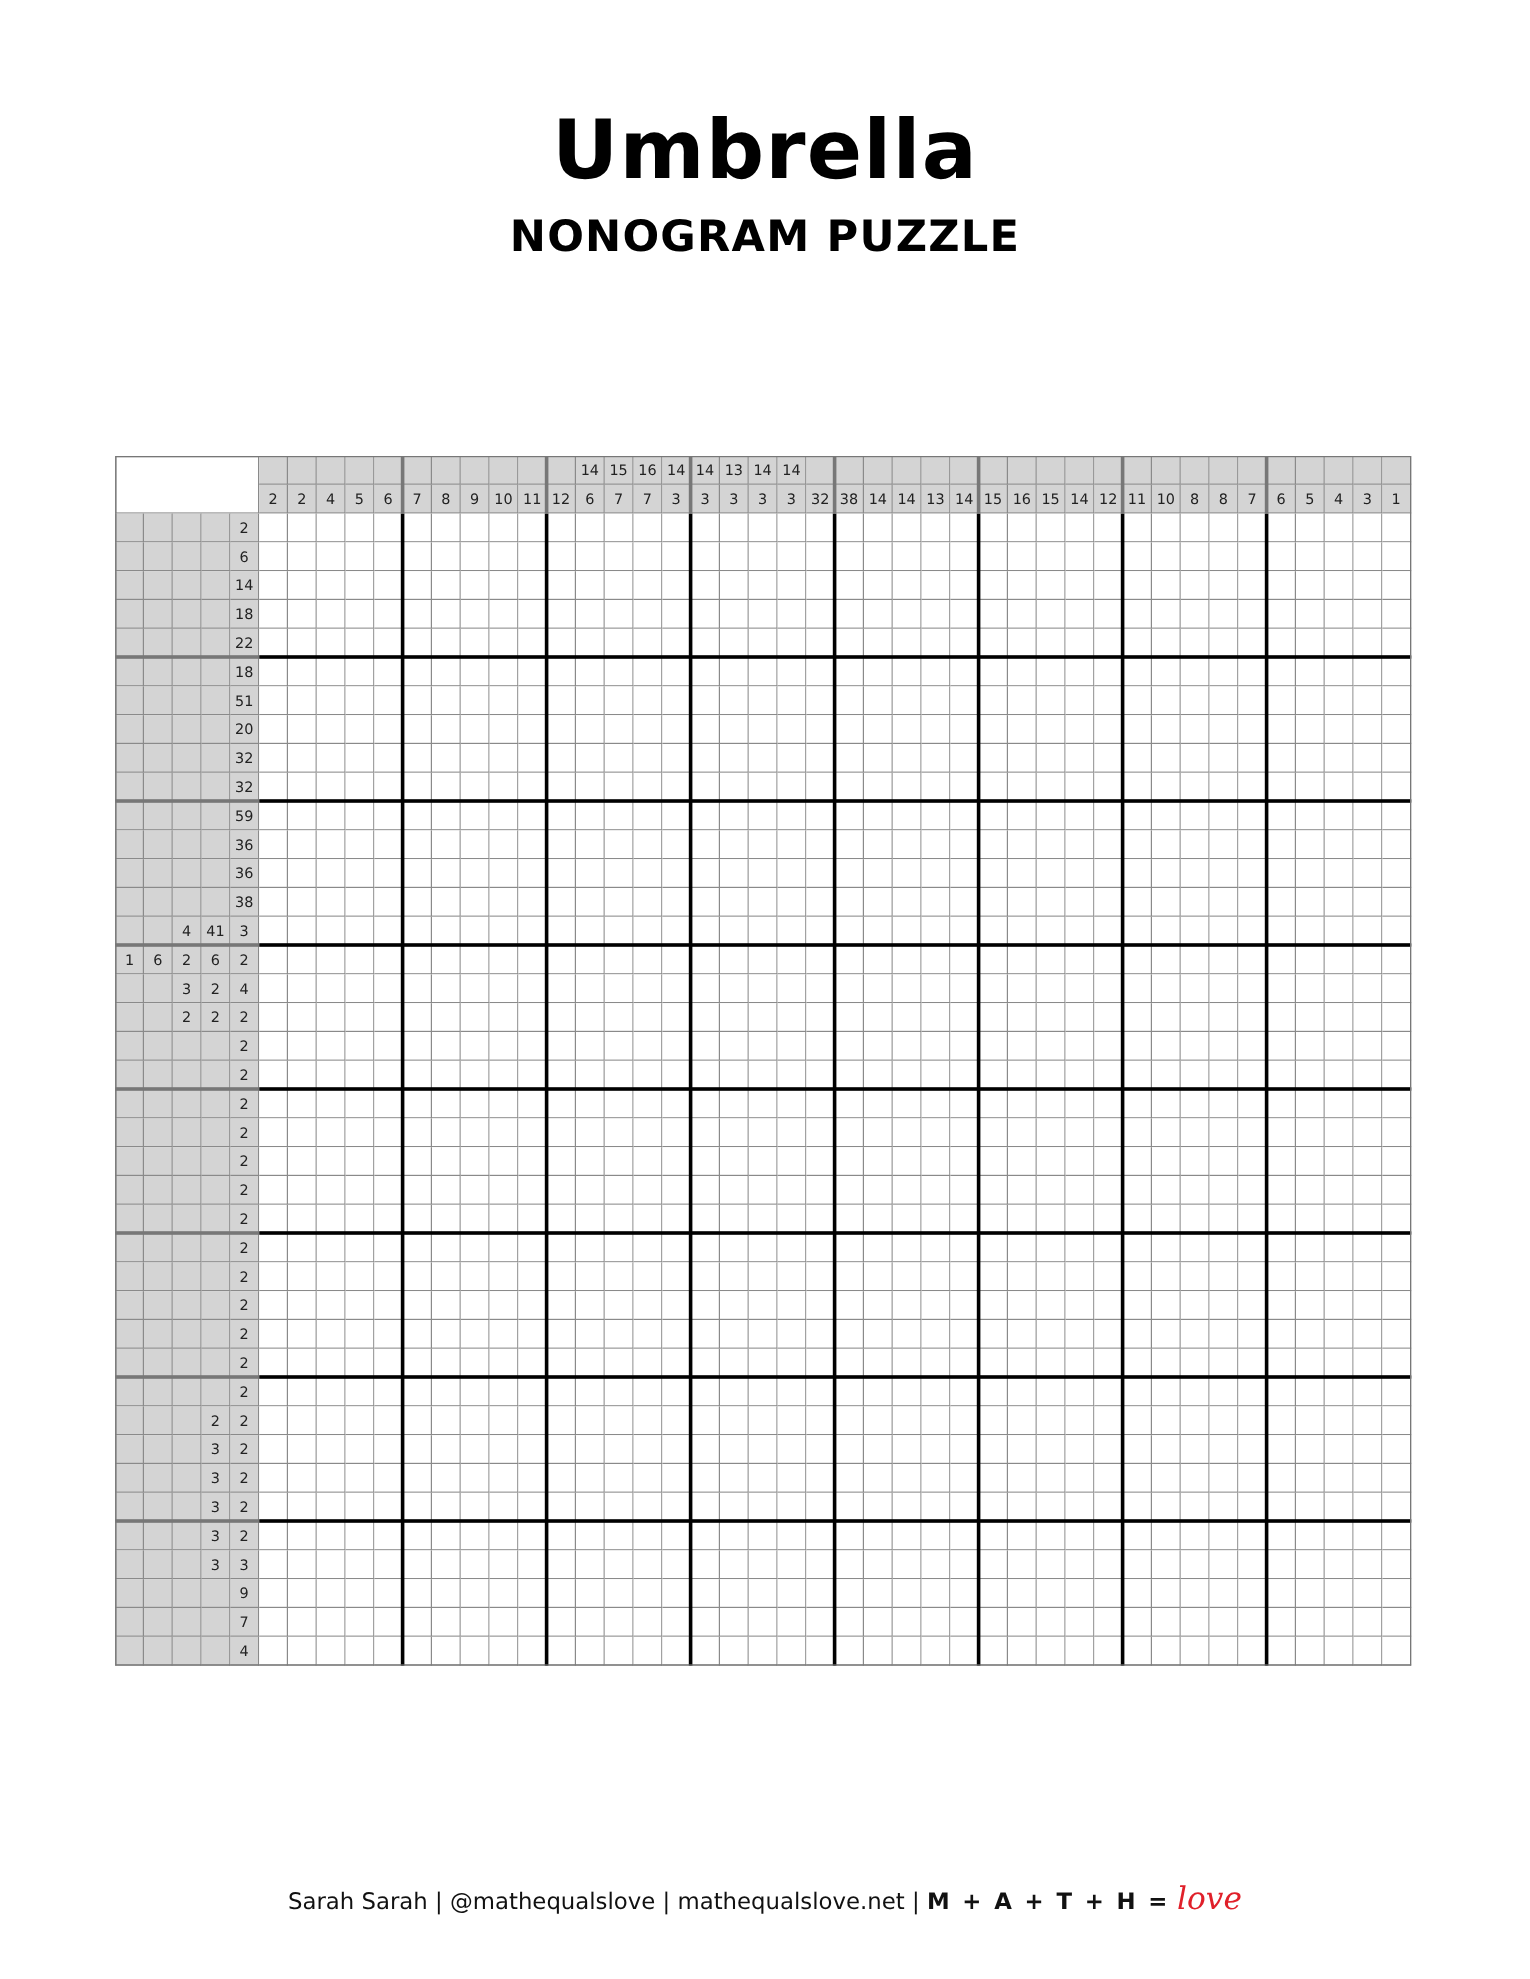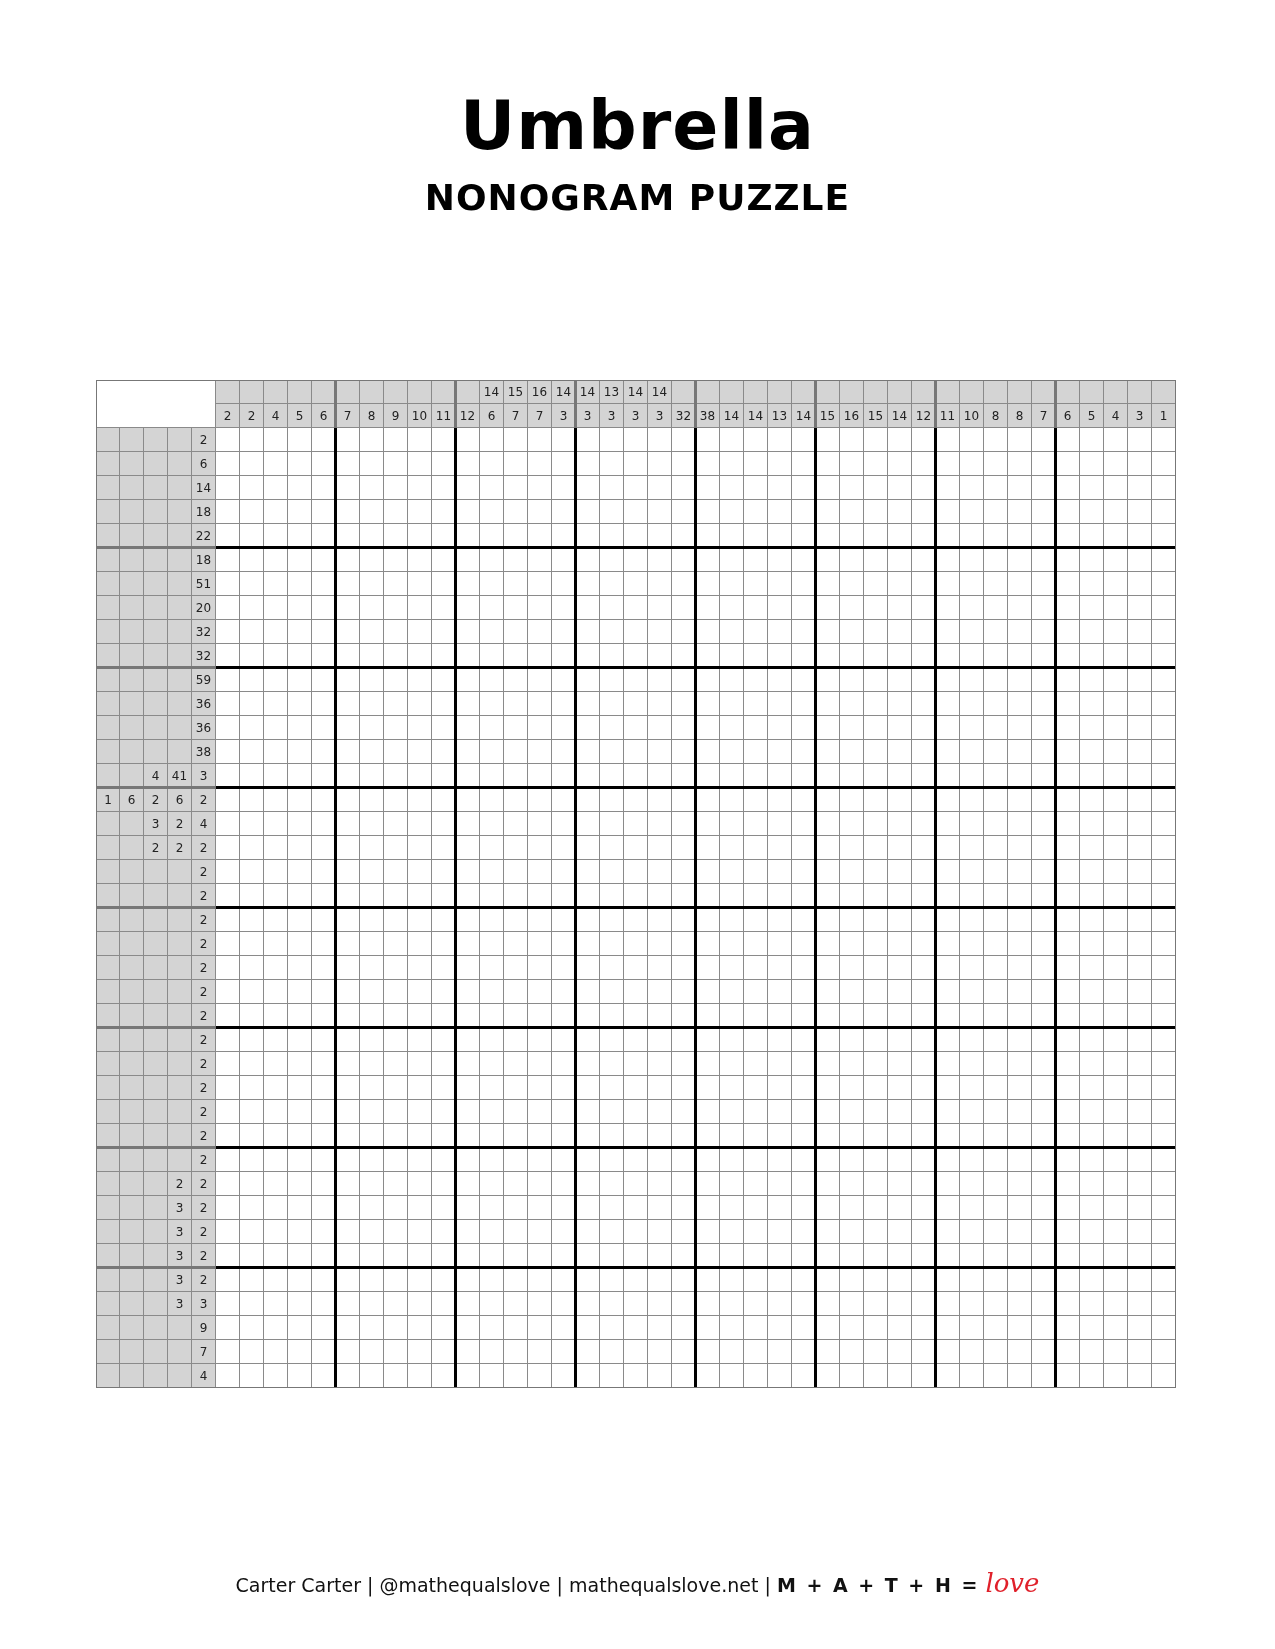--- a/index.html
+++ b/index.html
@@ -1938,21 +1938,21 @@
     <div class="thick-v" style="background: rgb(119, 119, 119); left: 838px; top: 0px; height: 48px;"></div>
     <div class="thick-h" style="background: rgb(119, 119, 119); top: 766px; left: 0px; width: 120px;"></div>
     <div class="thick-v" style="left: 958px; top: 48px; height: 960px;"></div>
     <div class="thick-h" style="top: 886px; left: 120px; width: 960px;"></div>
     <div class="thick-v" style="background: rgb(119, 119, 119); left: 958px; top: 0px; height: 48px;"></div>
     <div class="thick-h" style="background: rgb(119, 119, 119); top: 886px; left: 0px; width: 120px;"></div>
     <div class="outer" style="left: 0px; top: 0px; width: 1080px; height: 1008px;"></div>
   </div>
 
 <div class="footer">
-  <span>Carter Carter</span>
+  <span>Sarah Sarah</span>
   <span>|</span>
   <span>@mathequalslove</span>
   <span>|</span>
   <span>mathequalslove.net</span>
   <span>|</span>
   <span class="brand">M + A + T + H =</span>
   <span class="love">love</span>
 </div>
 
 </body></html>

